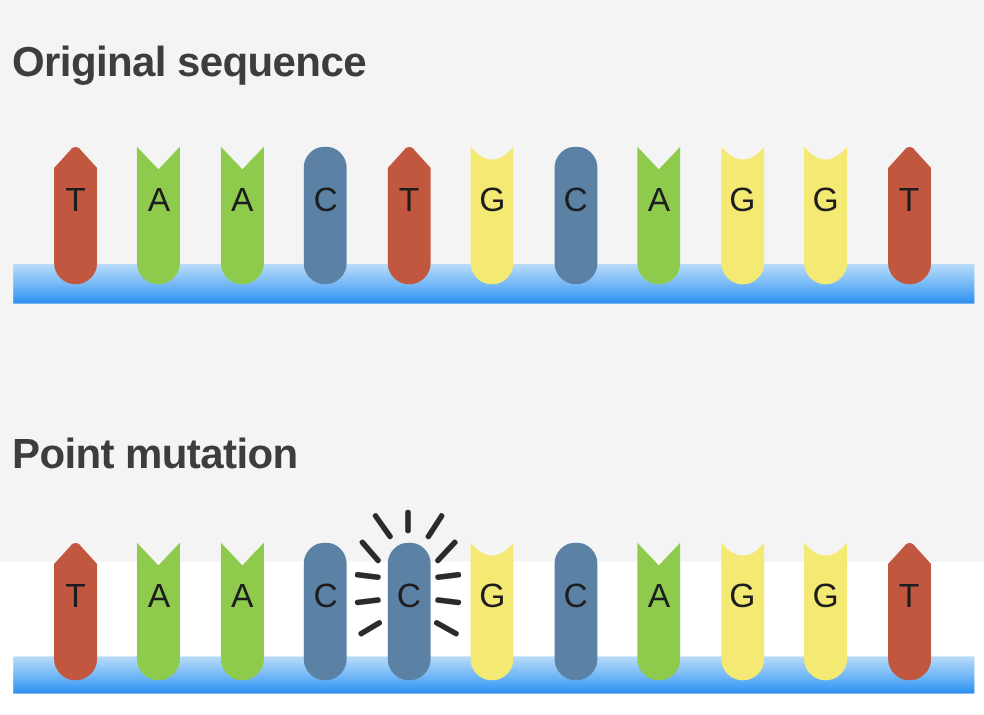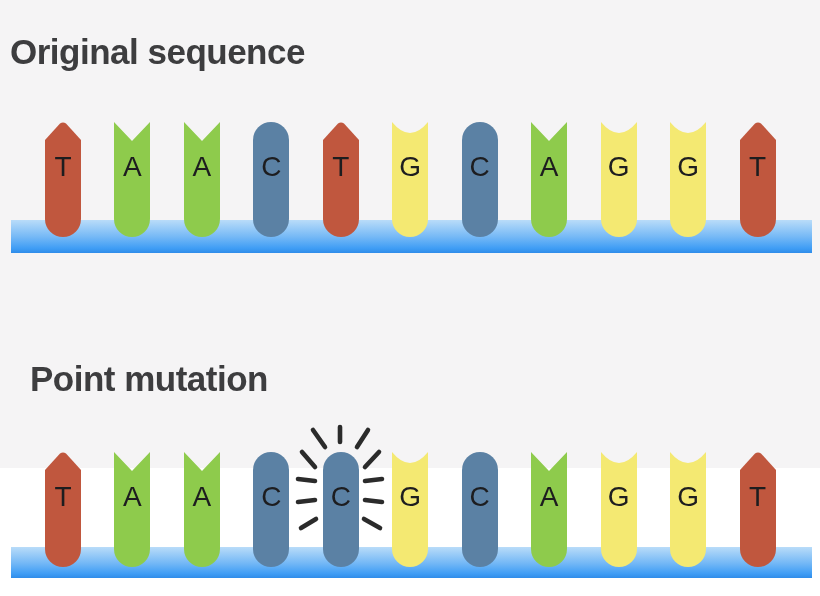--- a/index.html
+++ b/index.html
@@ -23,21 +23,21 @@
     position: absolute;
     left: 10px;
     font-size: 35px;
     font-weight: bold;
     line-height: 38px;
     letter-spacing: -0.5px;
     color: var(--title-color, #3d3d3f);
     white-space: nowrap;
   }
   #title-original { top: 33px; }
-  #title-mutation { top: 360px; margin-left: 20px; }
+  #title-mutation { top: 360px; }
   .backbone {
     position: absolute;
     left: 11px;
     width: 801px;
     background: linear-gradient(180deg,
       var(--bb-top, #b9dcf9) 0%,
       #74b8f6 52%,
       var(--bb-bottom, #3f9df5) 86%,
       #2f8ce9 100%);
   }

